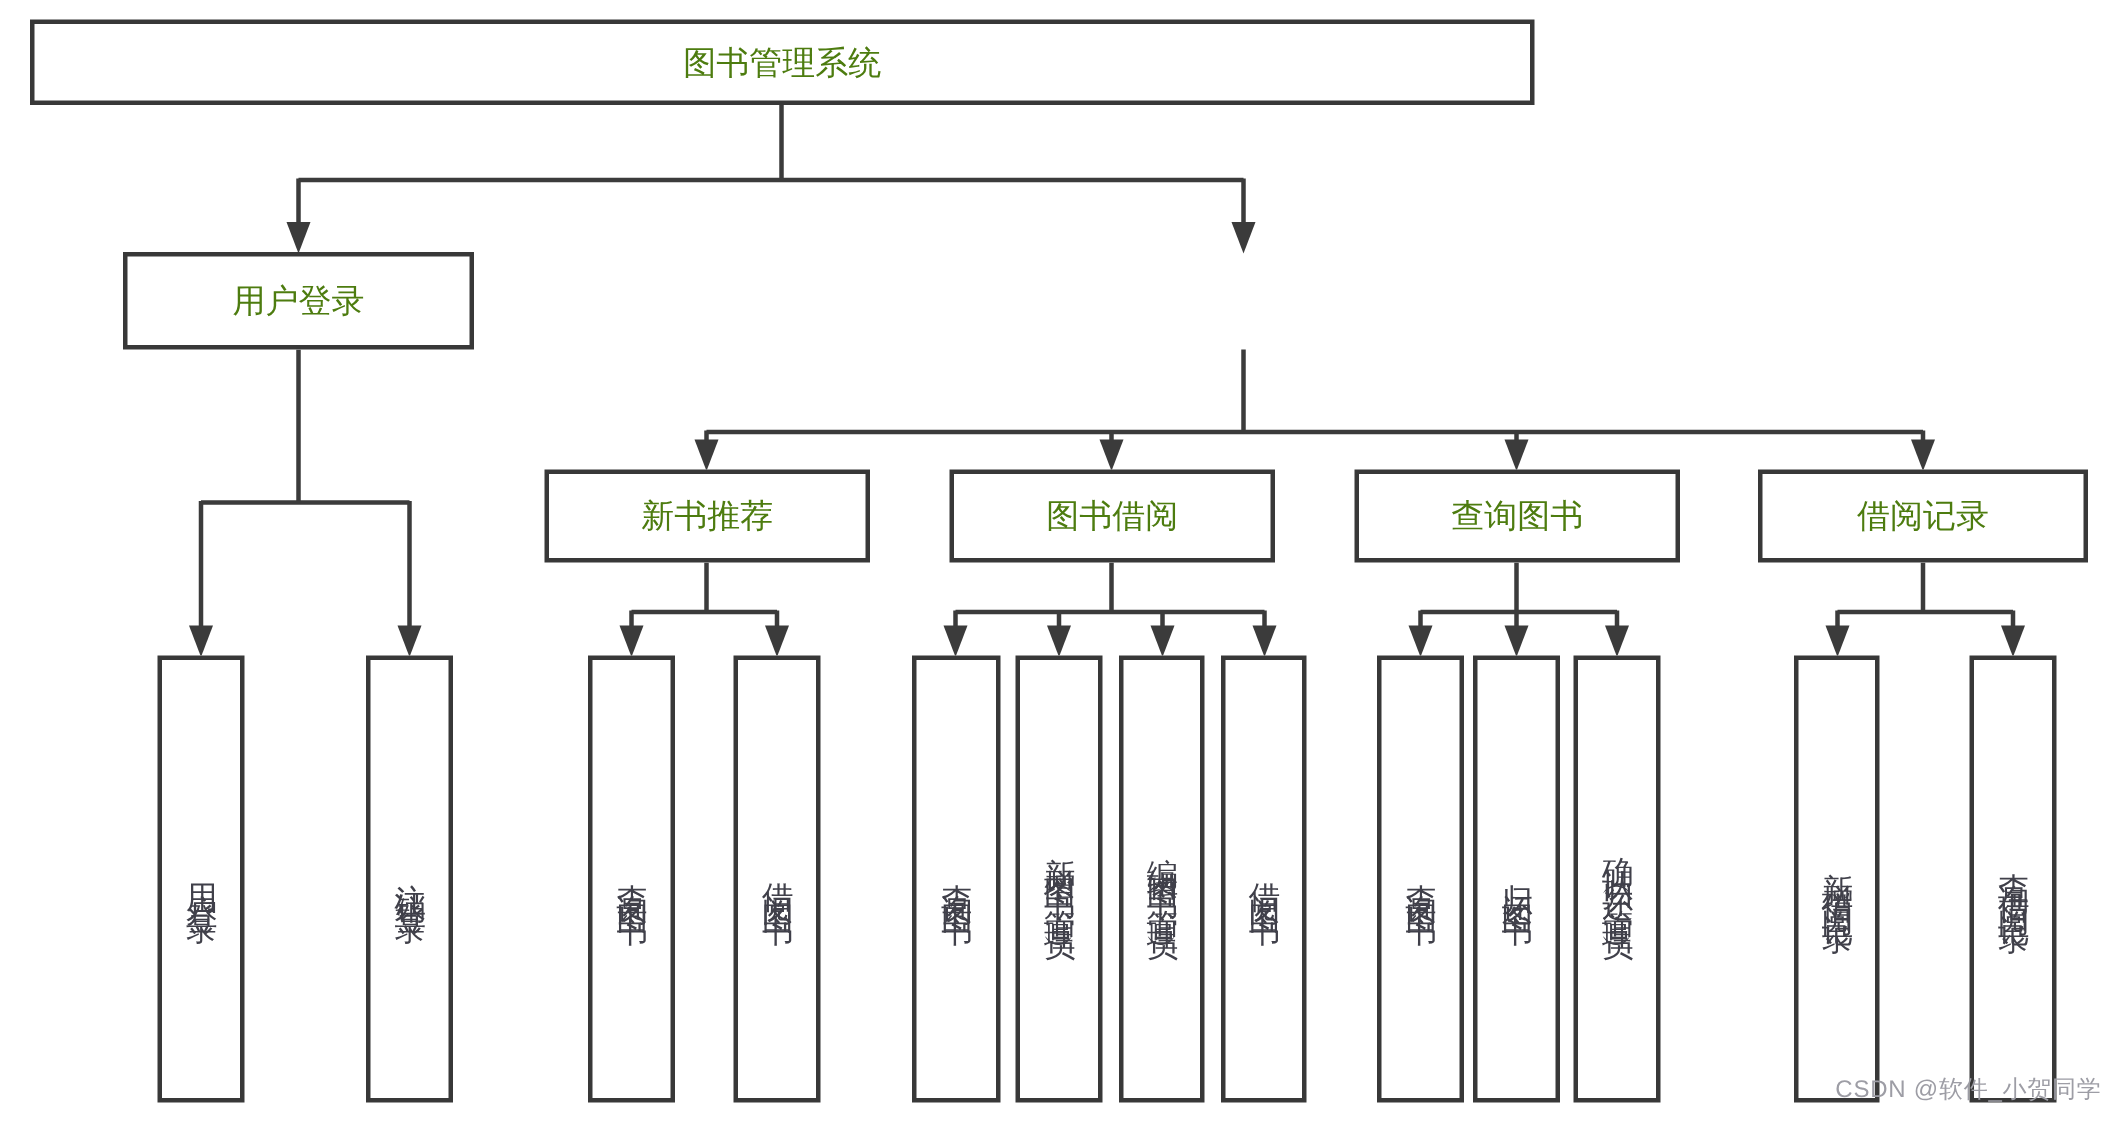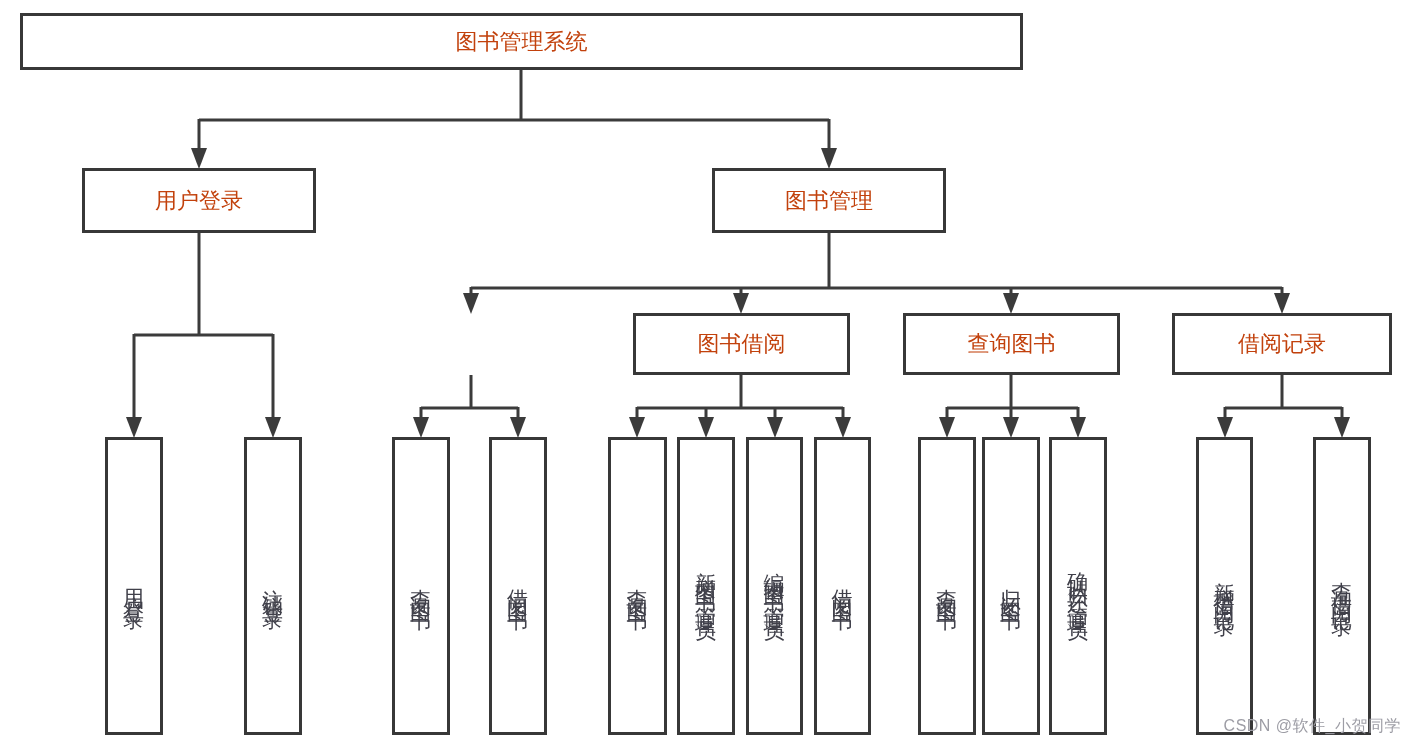--- a/index.html
+++ b/index.html
@@ -15,21 +15,21 @@
     position: absolute;
     left: 0; top: 0;
     width: 1405px; height: 747px;
     z-index: 1;
   }
   .box {
     position: absolute;
     box-sizing: border-box;
     border: 3px solid #383838;
     background: #ffffff;
-    color: #c2410c;
+    color: #4d7c0f;
     display: flex;
     align-items: center;
     justify-content: center;
     font-size: 22px;
     text-align: center;
     z-index: 2;
   }
   .vbox {
     writing-mode: vertical-rl;
     font-size: 21px;
@@ -115,24 +115,24 @@
     </g>
   </svg>
 
   <div class="box n-root">
     <span>图书管理系统</span>
   </div>
 
   <div class="box n-user-login">
     <span>用户登录</span>
   </div>
-  <div class="box n-book-mgmt">
-    <span>图书管理</span>
+
+  <div class="box n-new-book-rec">
+    <span>新书推荐</span>
   </div>
-
   <div class="box n-book-borrow">
     <span>图书借阅</span>
   </div>
   <div class="box n-cur-borrow">
     <span>查询图书</span>
   </div>
   <div class="box n-borrow-rec">
     <span>借阅记录</span>
   </div>
 

